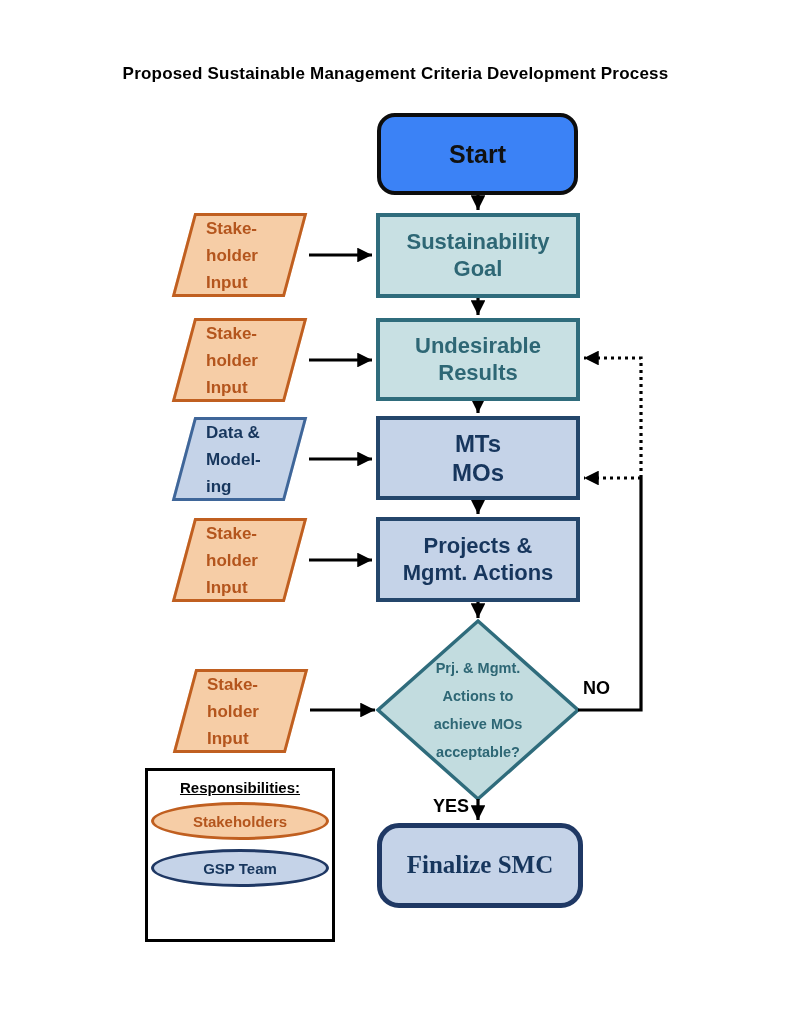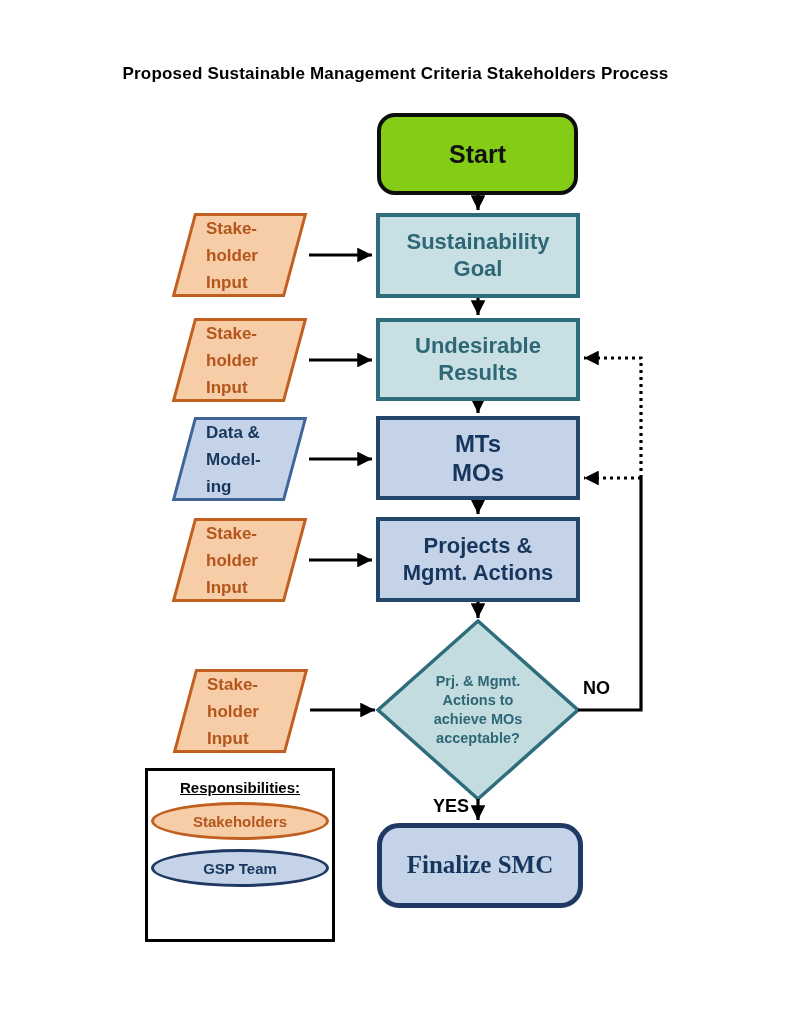--- a/index.html
+++ b/index.html
@@ -3,21 +3,21 @@
 <meta charset="utf-8">
 <style>
   html,body{margin:0;padding:0;background:#ffffff;}
   body{font-family:"Liberation Sans", sans-serif;}
   .canvas{position:relative;width:791px;height:1024px;background:#ffffff;overflow:hidden;}
   .overlay{position:absolute;left:0;top:0;width:791px;height:1024px;}
   .title{position:absolute;left:0;top:64px;width:791px;text-align:center;
          font-size:17px;font-weight:bold;color:#000000;letter-spacing:0.2px;}
   .node{position:absolute;display:flex;align-items:center;justify-content:center;
         text-align:center;font-weight:bold;white-space:pre-line;box-sizing:border-box;line-height:1.22;}
-  .start{left:377px;top:113px;width:201px;height:82px;background:#84cc16;
+  .start{left:377px;top:113px;width:201px;height:82px;background:#3b82f6;
          border:4px solid #0d0d0d;border-radius:18px;font-size:25px;color:#111111;}
   .teal{background:#c8e0e3;border:4px solid #2f6c7c;color:#2e6775;}
   .blue{background:#c5d3e8;border:4px solid #24466b;color:#17365d;}
   .goal{left:376px;top:213px;width:204px;height:85px;font-size:22px;}
   .undesirable{left:376px;top:318px;width:204px;height:83px;font-size:22px;}
   .mts{left:376px;top:416px;width:204px;height:84px;font-size:24px;}
   .projects{left:376px;top:517px;width:204px;height:85px;font-size:22px;}
   .finalize{left:377px;top:823px;width:206px;height:85px;background:#c5d3e8;
             border:5px solid #1f3864;border-radius:22px;font-size:25px;color:#17365d;font-family:Liberation Serif, serif;}
   .para{position:absolute;width:113px;height:84px;box-sizing:border-box;
@@ -26,41 +26,41 @@
   .para-blue{background:#c5d3e8;border-color:#3f6699;}
   .para-inner{transform:skewX(15deg);width:100%;height:100%;display:flex;flex-direction:column;
               justify-content:center;padding-left:20px;box-sizing:border-box;
               font-weight:bold;font-size:17px;line-height:27px;white-space:pre-line;}
   .para-orange .para-inner{color:#b4551d;}
   .para-blue .para-inner{color:#17365d;}
   .p1{left:183px;top:213px;} .p2{left:183px;top:318px;} .p3{left:183px;top:417px;}
   .p4{left:183px;top:518px;} .p5{left:184px;top:669px;}
   .decision-label{position:absolute;left:393px;top:652px;width:170px;height:116px;
        display:flex;align-items:center;justify-content:center;text-align:center;
-       font-weight:bold;font-size:14.5px;line-height:19px;color:#2e6775;white-space:pre-line;}
+       font-weight:bold;font-size:14.5px;line-height:28px;color:#2e6775;white-space:pre-line;}
   .edge-label{position:absolute;font-weight:bold;font-size:18px;color:#000000;}
   .no-label{left:583px;top:678px;}
   .yes-label{left:393px;top:796px;margin-left:40px;}
   .legend{position:absolute;left:145px;top:768px;width:190px;height:174px;
           background:#ffffff;border:3px solid #000000;box-sizing:border-box;}
   .legend-title{text-align:center;margin-top:8px;font-size:15px;font-weight:bold;
                 text-decoration:underline;color:#000000;}
   .ellipse{position:absolute;left:50%;transform:translateX(-50%);width:178px;height:38px;
            border-radius:50%;border:3px solid;display:flex;align-items:center;justify-content:center;
            font-weight:bold;font-size:15px;box-sizing:border-box;}
   .e1{top:31px;background:#f6cda6;border-color:#c05f20;color:#b4551d;}
   .e2{top:78px;background:#c5d3e8;border-color:#1f3864;color:#17365d;}
   .e3{top:126px;background:#c8dede;border-color:#2e6b75;color:#2e6775;}
 </style>
 </head>
 <body>
 
 <div class="canvas">
 
-  <div class="title">Proposed Sustainable Management Criteria Stakeholders Process</div>
+  <div class="title">Proposed Sustainable Management Criteria Development Process</div>
 
   <svg class="overlay" viewBox="0 0 791 1024" xmlns="http://www.w3.org/2000/svg">
     <defs>
       <marker id="ah" viewBox="0 0 10 10" refX="10" refY="5" markerWidth="4.6" markerHeight="4.6" orient="auto">
         <path d="M0,0 L10,5 L0,10 Z" fill="#000000"></path>
       </marker>
     </defs>
 
     <polygon points="478,621 578,710 478,799 378,710" fill="#c2dcdf" stroke="#2f6c7c" stroke-width="3.5"></polygon>
 

